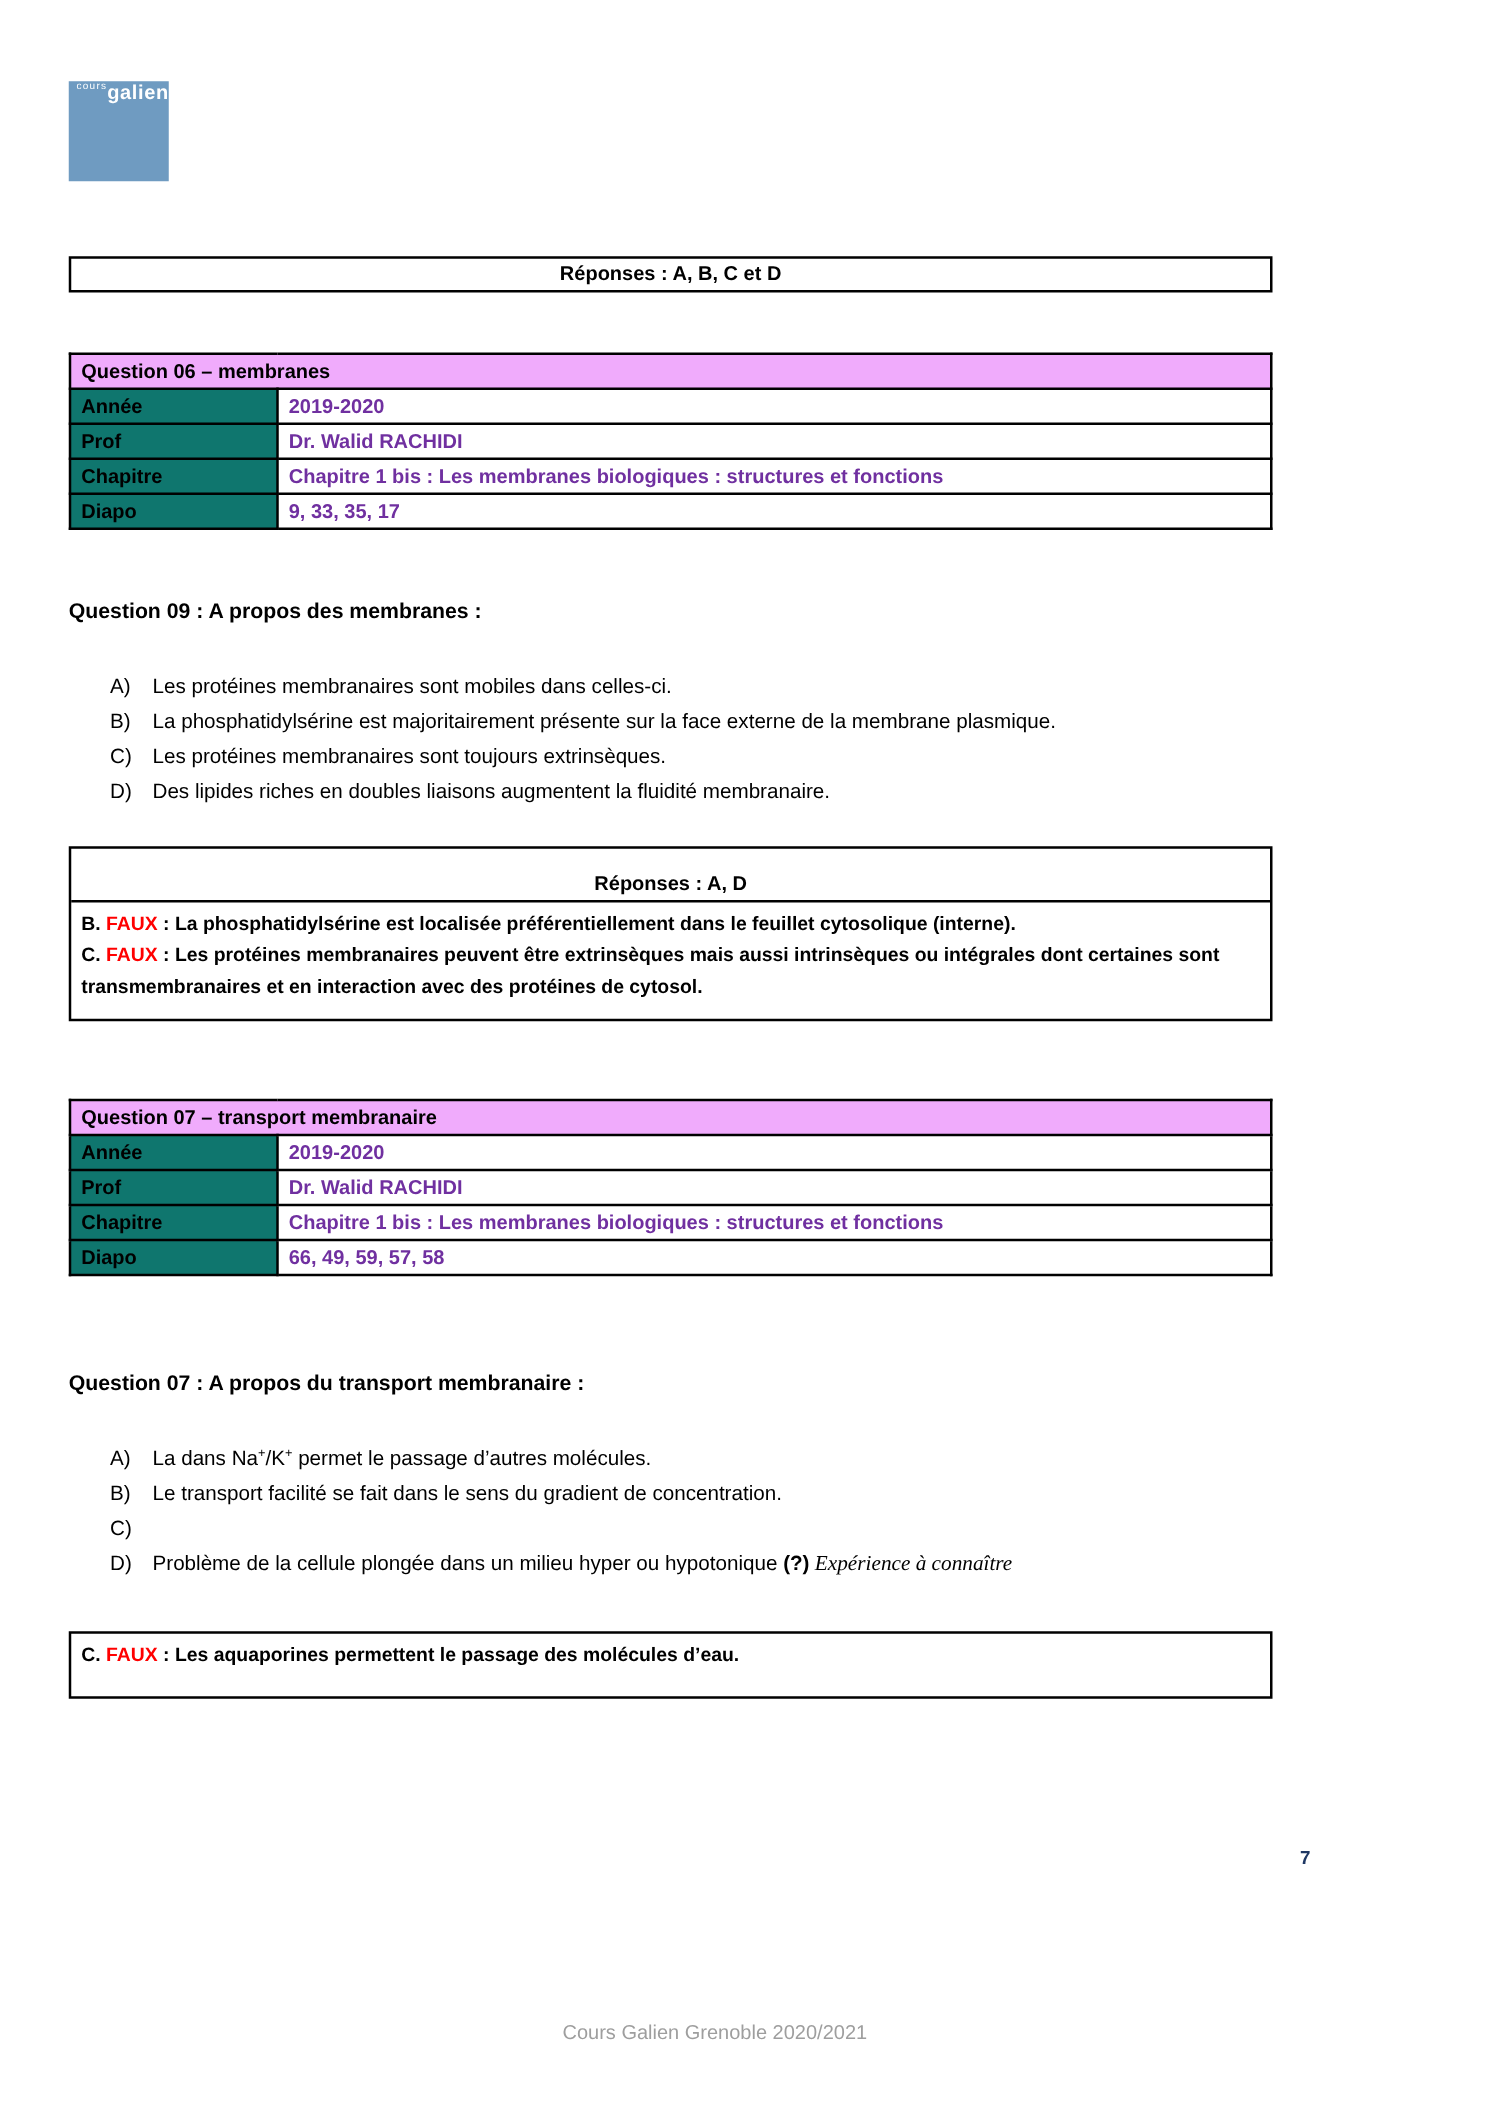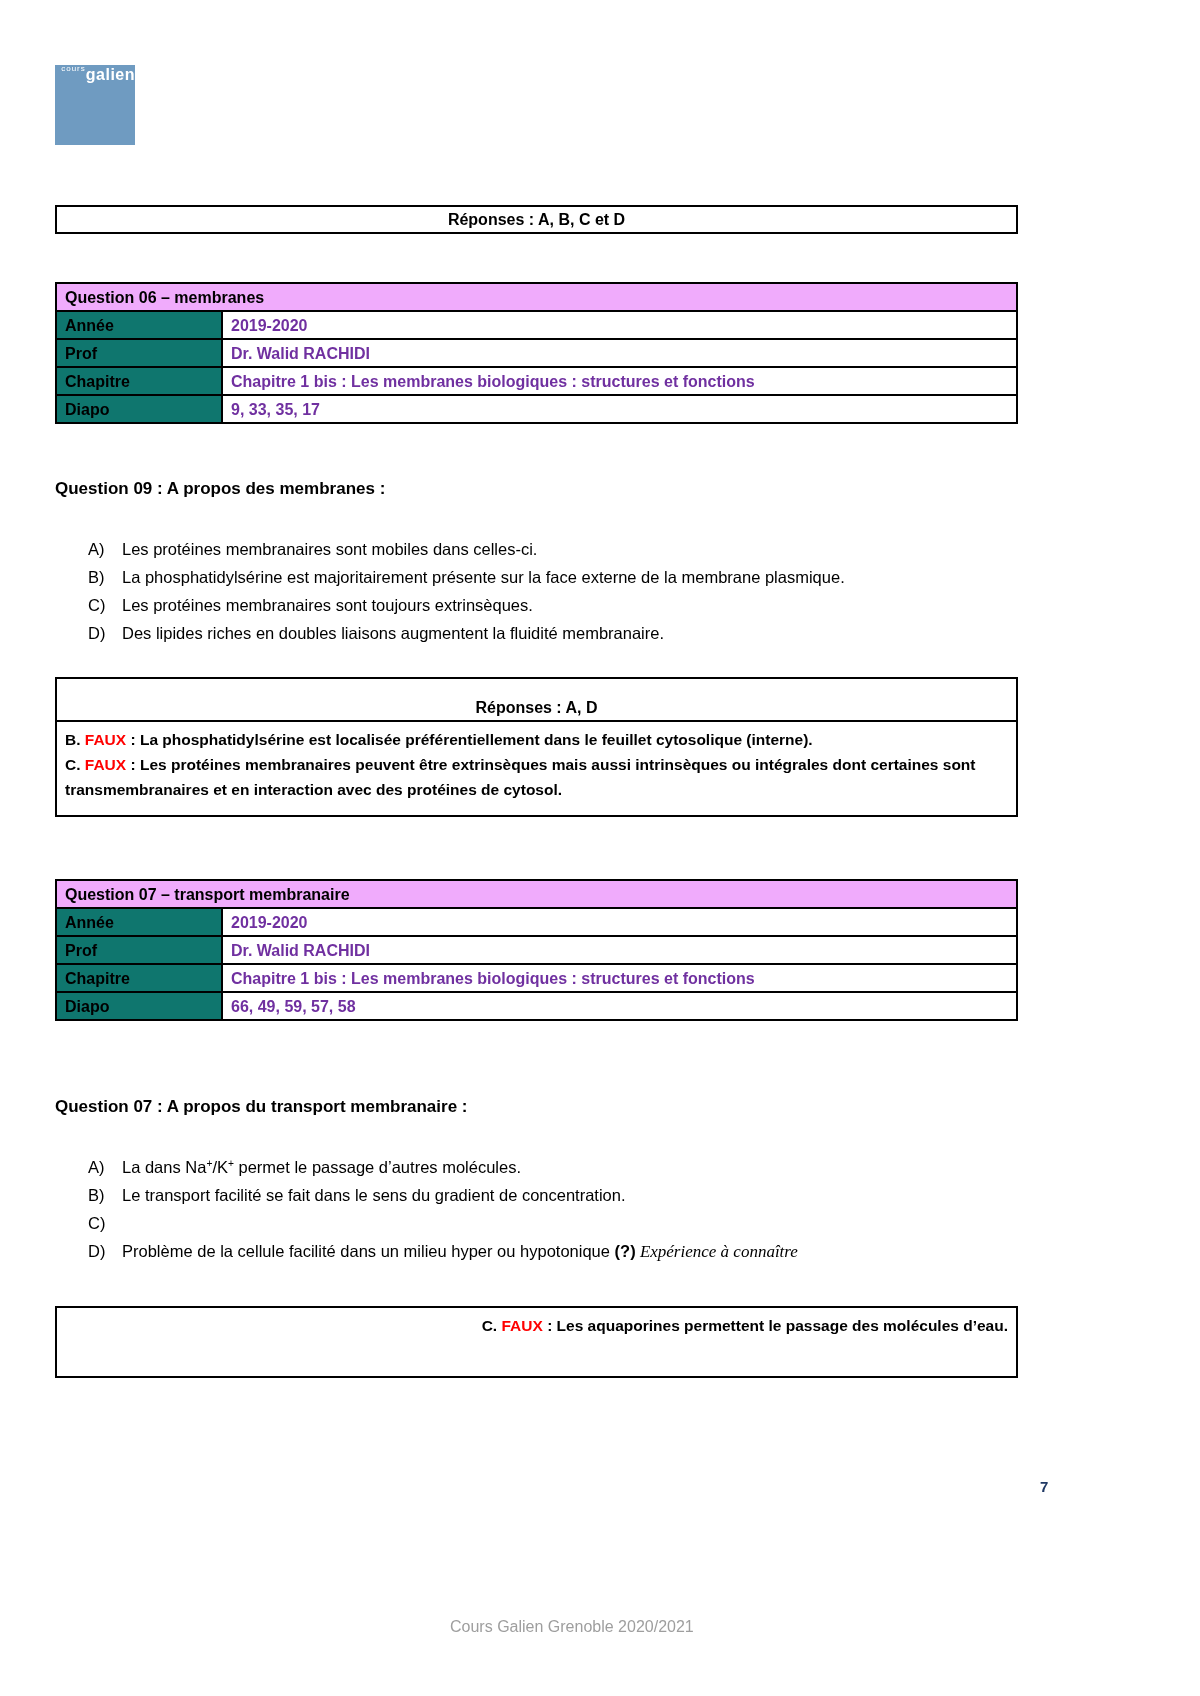--- a/index.html
+++ b/index.html
@@ -120,21 +120,21 @@
     font-weight: bold;
     font-size: 16px;
     border-bottom: 2px solid #000;
     padding: 20px 0 3px 0;
   }
   .answer-box-body {
     padding: 5px 8px 13px 8px;
     font-weight: bold;
     line-height: 25px;
   }
-  .answer-box.b07 .answer-box-body { padding-bottom: 38px; text-align: right; }
+  .answer-box.b07 .answer-box-body { padding-bottom: 20px; }
   .faux { color: #FF0000; }
   
   .page-number {
     position: absolute;
     left: 1040px;
     top: 1478px;
     font-size: 15px;
     font-weight: bold;
     color: #1F3864;
   }
@@ -248,21 +248,21 @@
     </div>
     <div class="option">
       <span class="option-letter">B)</span>
       <span class="option-text">Le transport facilité se fait dans le sens du gradient de concentration.</span>
     </div>
     <div class="option">
       <span class="option-letter">C)</span>
     </div>
     <div class="option">
       <span class="option-letter">D)</span>
-      <span class="option-text"><span>Problème de la cellule facilité dans un milieu hyper ou hypotonique </span><b>(?)</b><i> Expérience à connaître</i></span>
+      <span class="option-text"><span>Problème de la cellule plongée dans un milieu hyper ou hypotonique </span><b>(?)</b><i> Expérience à connaître</i></span>
     </div>
   </div>
 
   <div class="answer-box b07">
     <div class="answer-box-body">
       <div class="correction"><span>C. </span><span class="faux">FAUX</span><span> :  Les aquaporines permettent le passage des molécules d’eau.</span></div>
     </div>
   </div>
 
 </div>

